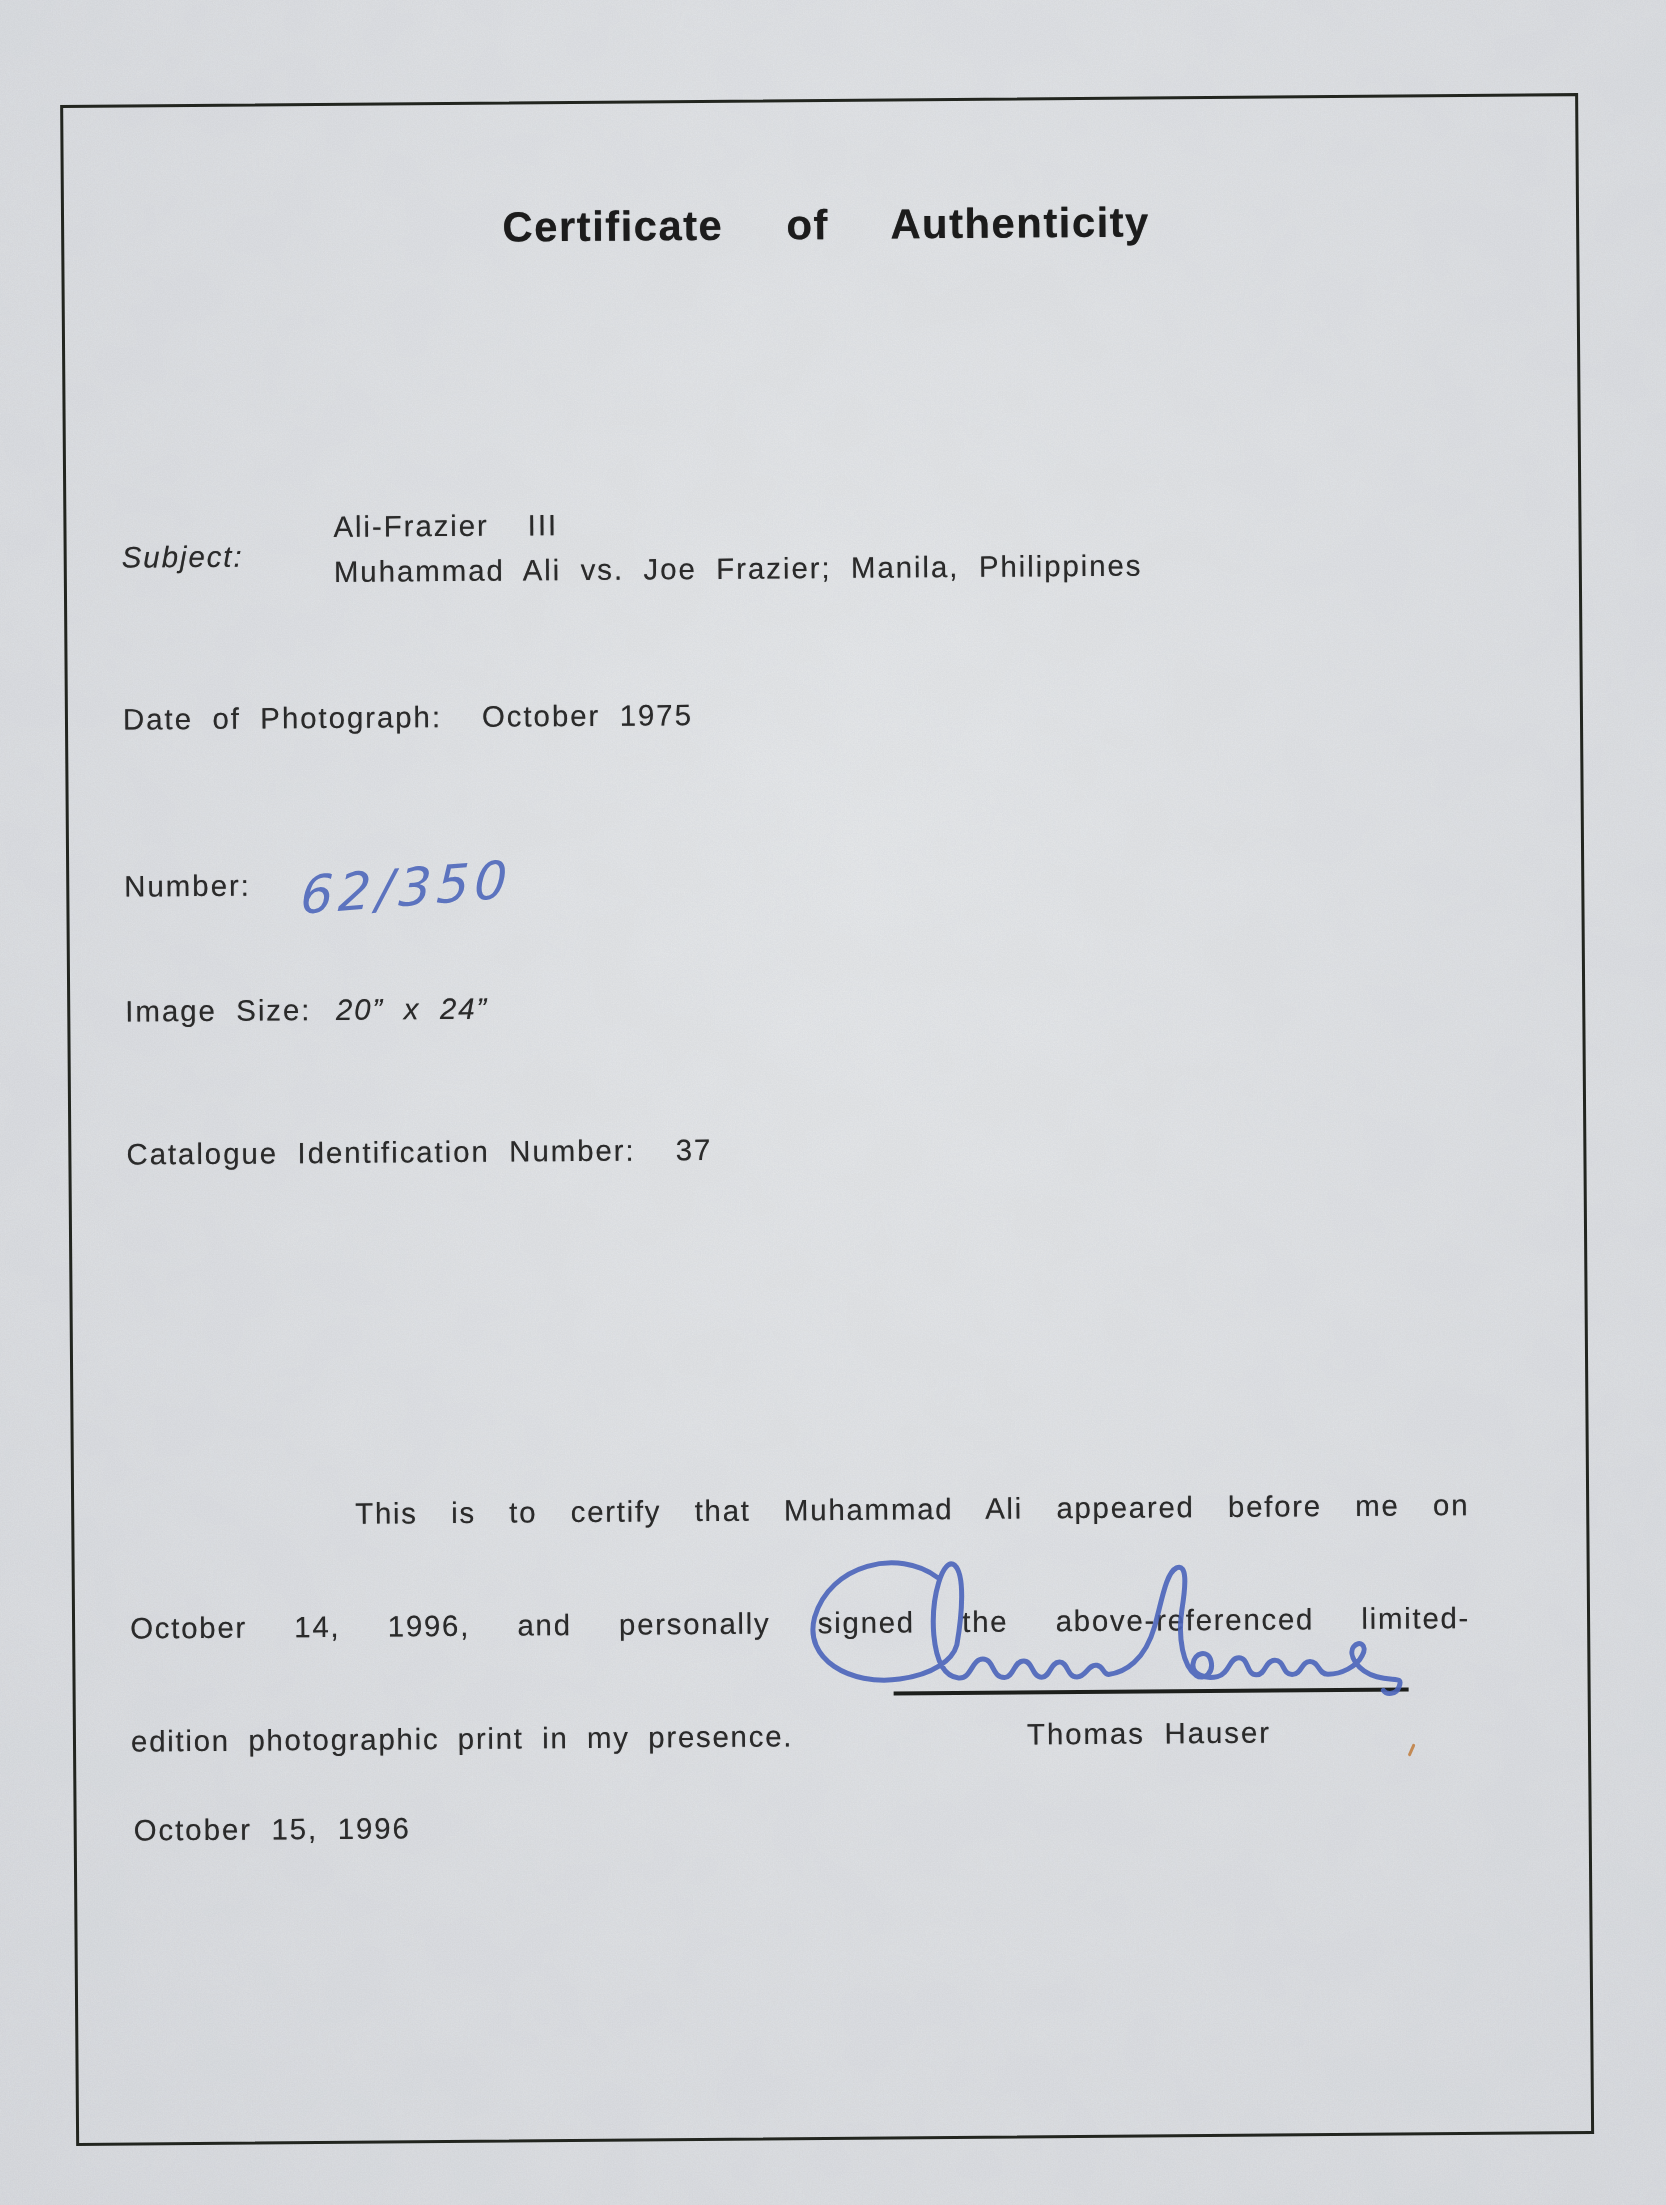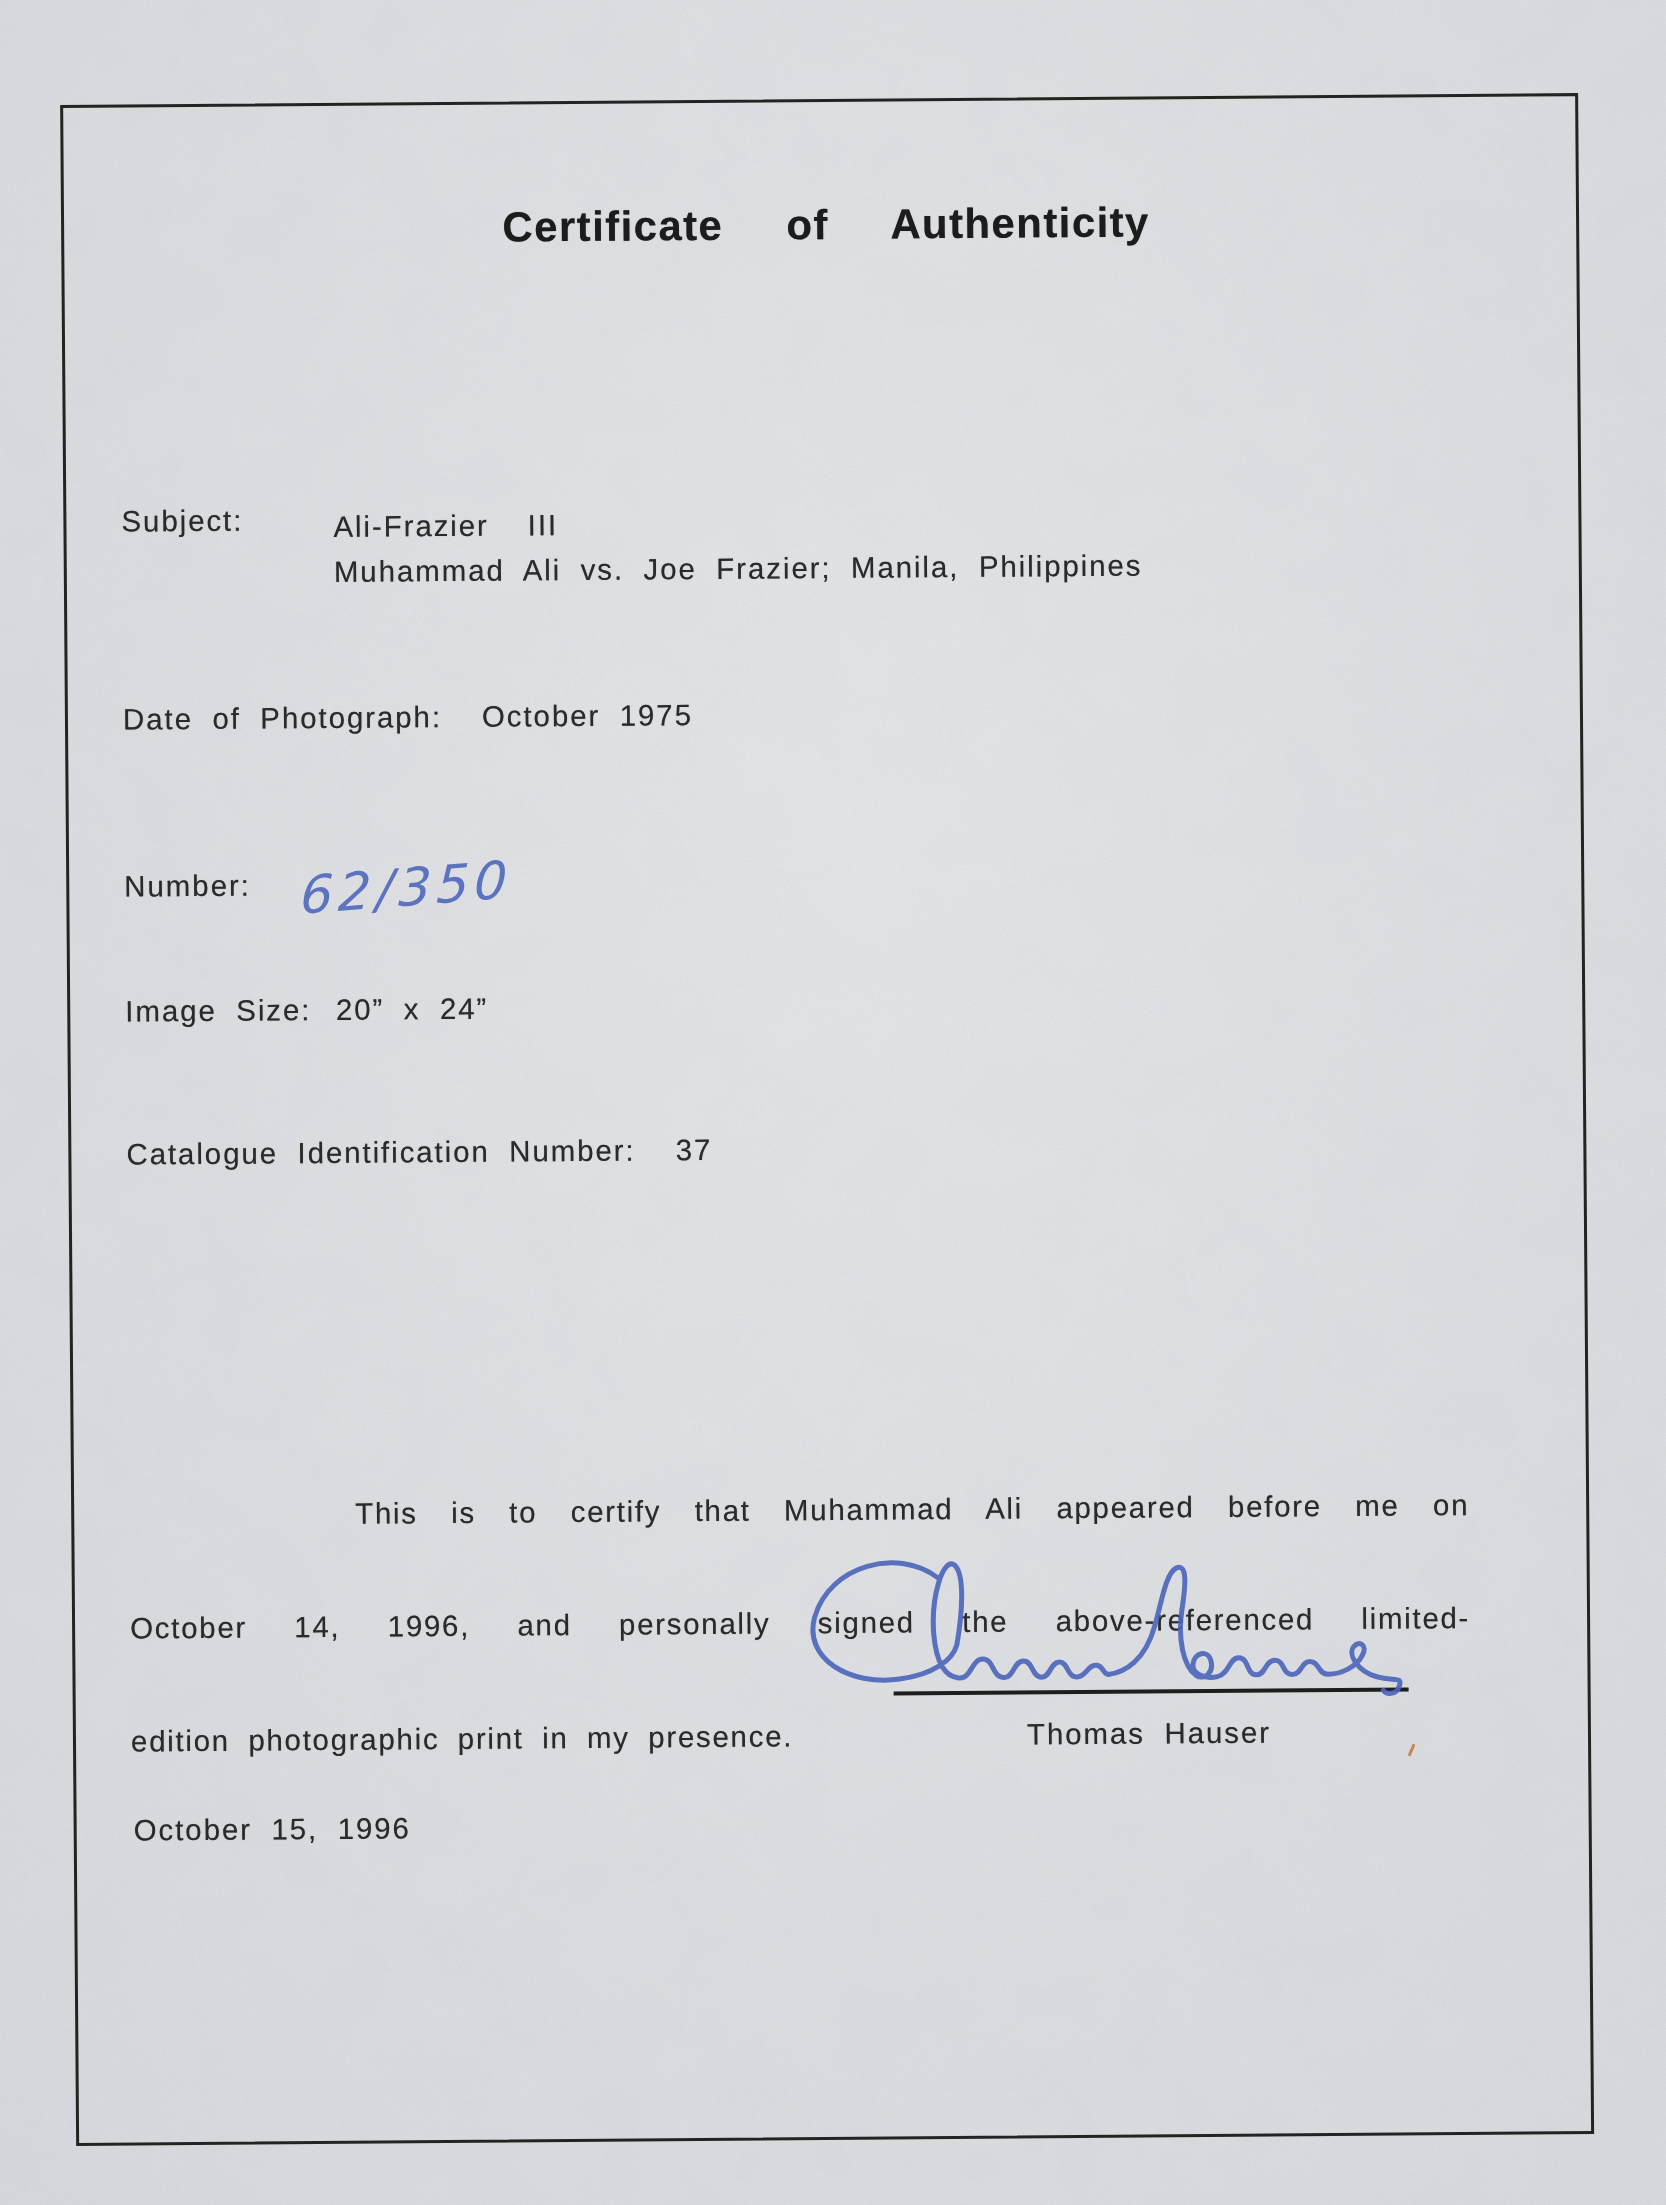--- a/index.html
+++ b/index.html
@@ -31,21 +31,21 @@
     position:absolute;left:0;top:201px;width:1666px;
     text-align:center;
     font-size:42px;font-weight:bold;color:#1c1c1c;
     letter-spacing:1.4px;word-spacing:50px;
     text-shadow:0 0 0.7px rgba(20,20,20,0.6);
   }
   .abs{position:absolute;}
   .body-text{font-size:29.5px;letter-spacing:1.9px;word-spacing:9.4px;line-height:1;}
   .row{display:flex;align-items:baseline;}
   .gap-lg{margin-left:40px;}
-  .gap-md{margin-left:24.5px;}
+  .gap-md{margin-left:24.5px;font-style:italic;}
   .para{
     position:absolute;left:126px;top:1419px;width:1340px;
     font-size:29.5px;letter-spacing:1.7px;word-spacing:8.6px;
   }
   .para-line{height:45px;line-height:45px;}
   .just{text-align:justify;text-align-last:justify;}
   .indent{text-indent:226px;}
   .sig-underline{
     position:absolute;left:889px;top:1692px;width:515px;height:4.3px;
     background:#1d1f1c;
@@ -76,21 +76,21 @@
   <rect width="2316" height="3065" filter="url(#mottle)" opacity="0.07"></rect>
   <rect width="2316" height="3065" filter="url(#speckle)" opacity="0.08"></rect>
 </svg>
 
 <div class="tilt">
 
   <div class="cert-border"></div>
 
   <div class="title">Certificate of Authenticity</div>
 
-  <div class="abs txt body-text" style="left:126px;top:501px;">Subject:</div>
+  <div class="abs txt body-text" style="left:126px;top:537px;font-style:italic;">Subject:</div>
   <div class="abs txt body-text" style="left:338px;top:508px;">Ali-Frazier  III</div>
   <div class="abs txt body-text" style="left:338px;top:553px;">Muhammad Ali vs. Joe Frazier; Manila, Philippines</div>
 
   <div class="abs row" style="left:126px;top:699px;">
     <span class="txt body-text">Date of Photograph:</span>
     <span class="txt body-text gap-lg">October 1975</span>
   </div>
 
   <div class="abs txt body-text" style="left:126px;top:866px;">Number:</div>
   <svg class="hand-number-svg" viewBox="0 0 360 180" xmlns="http://www.w3.org/2000/svg" aria-label="62/350">

